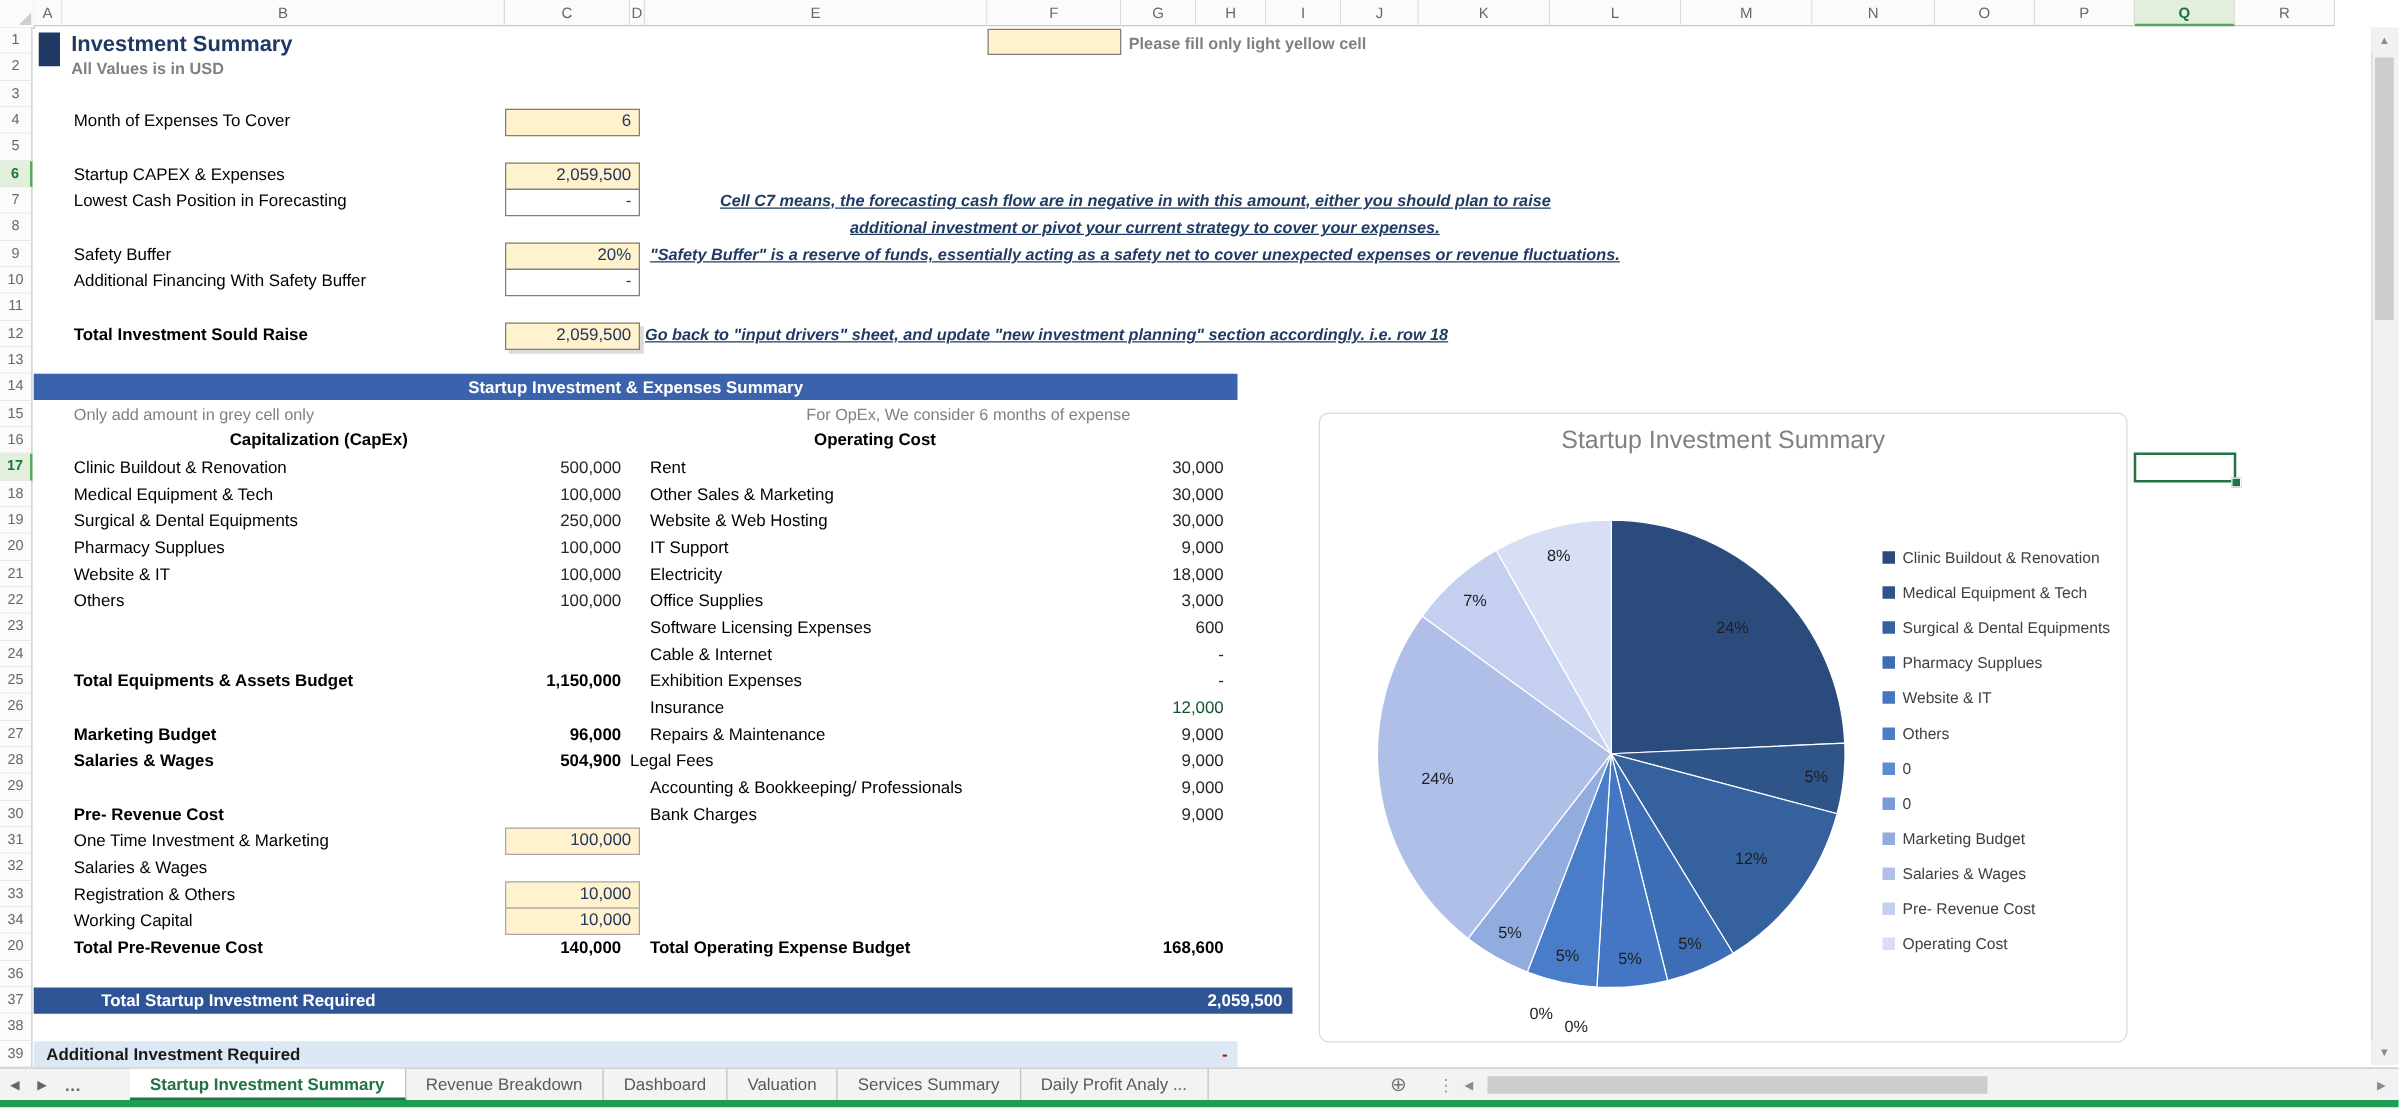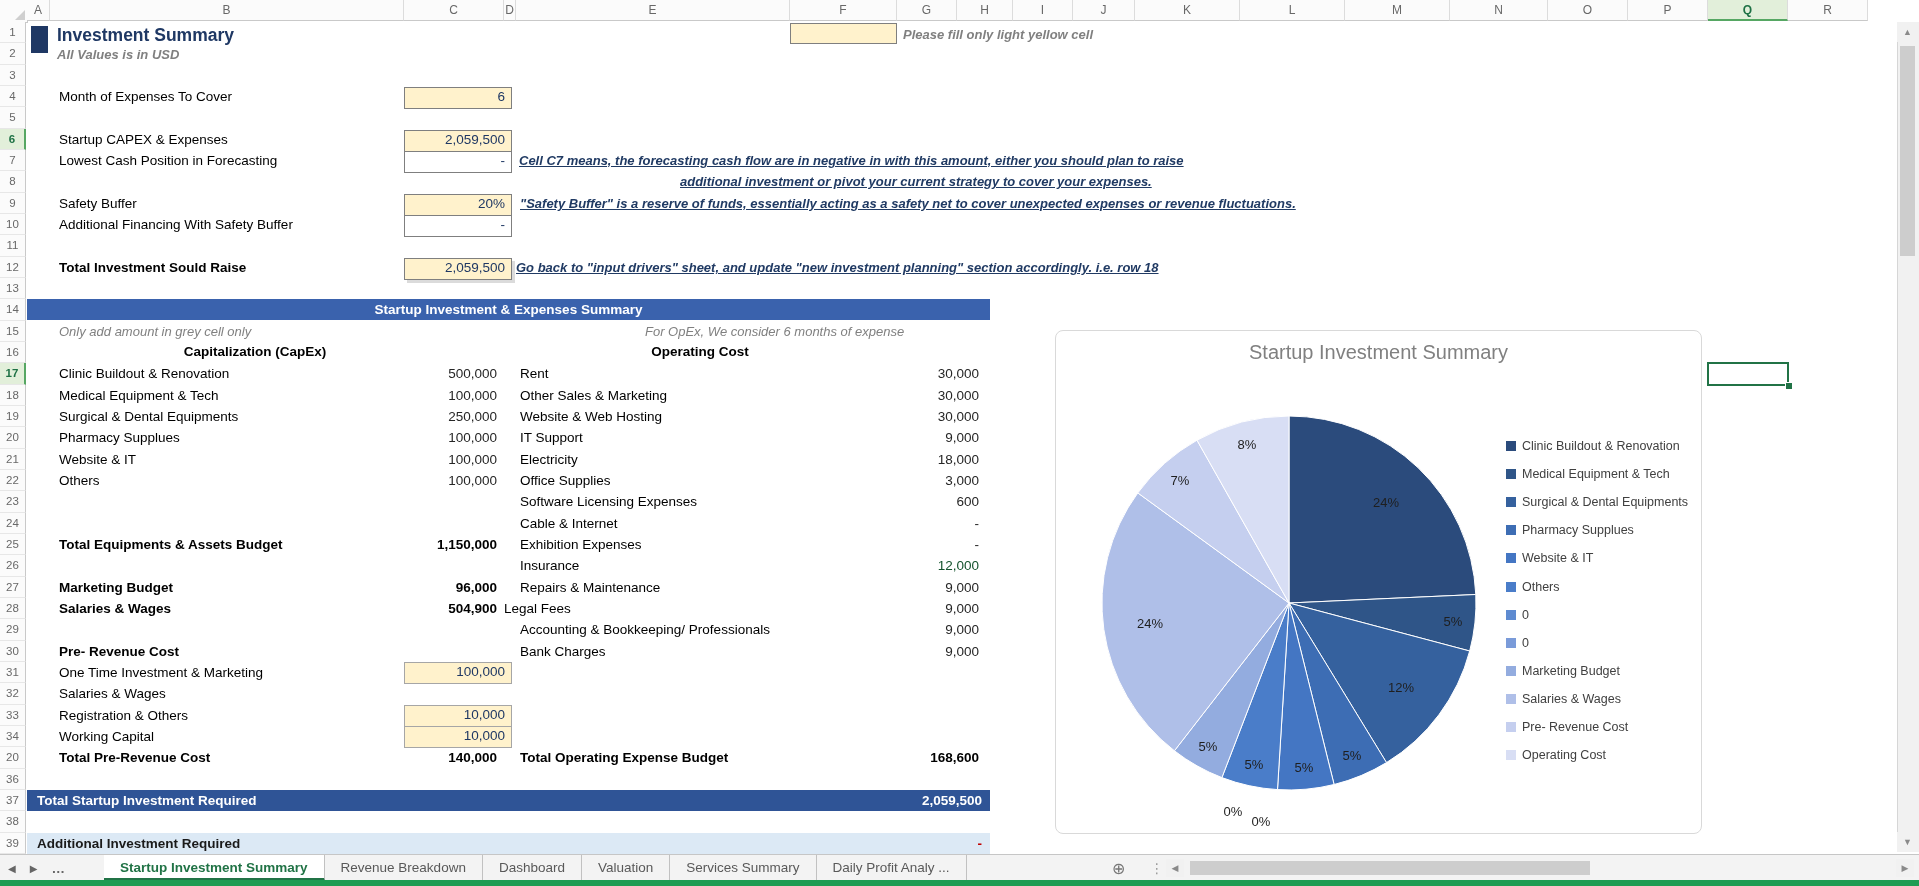--- a/index.html
+++ b/index.html
@@ -15,32 +15,32 @@
           display:flex;align-items:center;justify-content:center;border-right:1px solid #DCDCDC;
           border-bottom:1px solid #C9C9C9;overflow:hidden;box-sizing:border-box;}
   .colhdr.sel{background:#E2EFDA;color:#1E7145;border-bottom:2px solid #56A763;font-weight:bold;}
   .rowhdr{position:absolute;left:0;width:26px;background:#FBFBFB;color:#686868;font-size:11.5px;
           display:flex;align-items:center;justify-content:center;border-right:1px solid #C9C9C9;
           border-bottom:1px solid #E7E7E7;box-sizing:border-box;}
   .rowhdr.sel{background:#E2EFDA;color:#1E7145;border-right:2px solid #56A763;font-weight:bold;}
   
   .lbl{position:absolute;font-size:13.5px;white-space:nowrap;}
   .b{font-weight:bold;}
-  .it{font-style:italic;}
+  .it{}
   .gray{color:#808080;}
   .navy{color:#1F3864;}
   .val{position:absolute;font-size:13.5px;text-align:right;white-space:nowrap;}
   .ccell{position:absolute;left:404px;width:100px;height:19px;border:1px solid #7F7F7F;
          font-size:13.5px;text-align:right;padding:1px 6px 0 0;box-sizing:content-box;color:#1F3864;}
   .yellow{background:#FFF2CC;}
   .note{position:absolute;font-size:13px;font-style:italic;font-weight:bold;color:#203A63;
         text-decoration:underline;white-space:nowrap;}
   .band{position:absolute;left:27px;width:963px;height:21px;display:flex;align-items:center;}
   .band-blue{background:#3A62AD;color:#fff;font-weight:bold;font-size:13.5px;justify-content:center;}
-  .band-dark{background:#2F5496;color:#fff;font-weight:bold;font-size:13.5px;}
+  .band-dark{background:#2F5496;color:#fff;font-weight:bold;font-size:13.5px;padding-left:44px;}
   .band-light{background:#DCE9F5;color:#1a1a1a;font-weight:bold;font-size:13.5px;}
   
   .chart{position:absolute;left:1055px;top:330px;width:645px;height:502px;background:#fff;
          border:1px solid #D9D9D9;border-radius:8px;}
   .chart-title{position:absolute;left:0;right:0;top:10px;text-align:center;font-size:20px;color:#808080;}
   .plabel{position:absolute;transform:translate(-50%,-50%);font-size:13px;color:#1f1f1f;white-space:nowrap;}
   .legend-item{position:absolute;display:flex;align-items:center;gap:6px;font-size:12.5px;color:#404040;white-space:nowrap;}
   .swatch{width:10px;height:10px;display:inline-block;}
   
   .selbox{position:absolute;border:2px solid #217346;background:transparent;box-sizing:border-box;}
@@ -128,21 +128,21 @@
     <div class="rowhdr" style="top: 832.54px; height: 21.33px;">39</div>
   </div>
 
 <div class="abs" style="left:31px;top:26px;width:17px;height:27px;background:#1F3864;"></div>
 <div class="lbl b navy" style="left:57px;top:25px;font-size:17.5px;">Investment Summary</div>
 <div class="lbl b it gray" style="left:57px;top:47px;font-size:13px;">All Values is in USD</div>
 
 <div class="abs yellow" style="left:790px;top:23px;width:105px;height:19px;border:1px solid #7F7F7F;"></div>
 <div class="lbl b it gray" style="left:903px;top:27px;font-size:13px;">Please fill only light yellow cell</div>
 
-<div class="note" style="left:519px;top:153px;">Cell C7 means, the forecasting cash flow are in negative in with this amount, either you should plan to raise</div>
+<div class="note" style="left:576px;top:153px;">Cell C7 means, the forecasting cash flow are in negative in with this amount, either you should plan to raise</div>
 <div class="note" style="left:680px;top:174px;">additional investment or pivot your current strategy to cover your expenses.</div>
 <div class="note" style="left:520px;top:196px;">"Safety Buffer" is a reserve of funds, essentially acting as a safety net to cover unexpected expenses or revenue fluctuations.</div>
 <div class="note" style="left:516px;top:260px;">Go back to "input drivers" sheet, and update "new investment planning" section accordingly. i.e. row 18</div>
 
 <div id="toprows">
     <div class="lbl" style="left: 59px; top: 88.99px;">Month of Expenses To Cover</div>
     <div class="ccell yellow" style="top: 86.99px;">6</div>
     <div class="lbl" style="left: 59px; top: 131.65px;">Startup CAPEX &amp; Expenses</div>
     <div class="ccell yellow" style="top: 129.65px;">2,059,500</div>
     <div class="lbl" style="left: 59px; top: 152.98px;">Lowest Cash Position in Forecasting</div>

